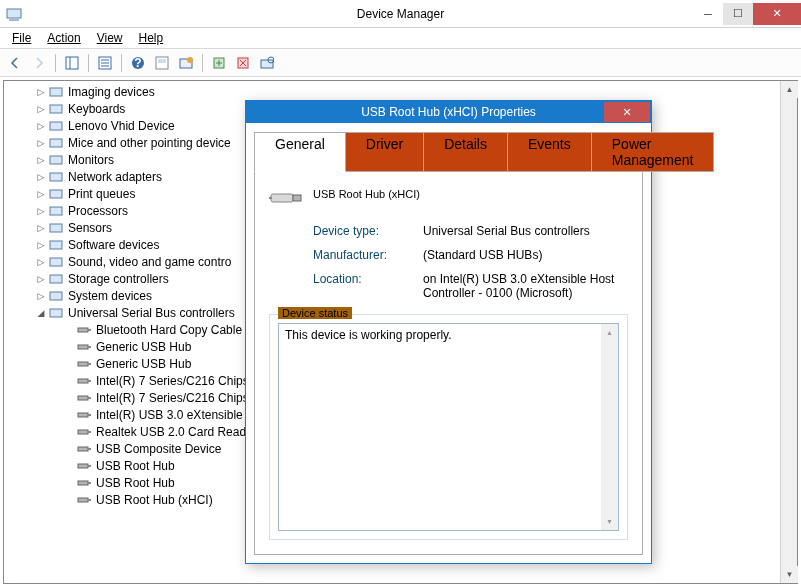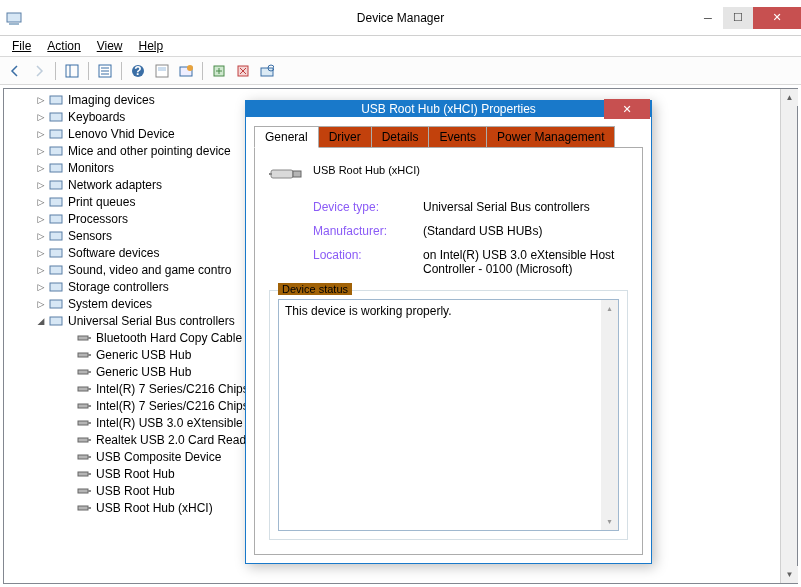--- a/index.html
+++ b/index.html
@@ -1,20 +1,20 @@
 <!DOCTYPE html>
 <html><head>
 <meta charset="utf-8">
 <style>
 * { box-sizing: border-box; margin: 0; padding: 0; font-family: "Segoe UI", Tahoma, sans-serif; font-size: 12px; }
 body { background: #fff; width: 801px; height: 587px; overflow: hidden; position: relative; }
 
 
 .main-window { width: 801px; height: 587px; background: #fff; display: flex; flex-direction: column; }
-.titlebar { height: 36px; background: #fff; display: flex; align-items: center; border-bottom: 1px solid #d0d0d0; position: relative; }
+.titlebar { height: 28px; background: #fff; display: flex; align-items: center; border-bottom: 1px solid #d0d0d0; position: relative; }
 .titlebar-icon { width: 16px; height: 16px; margin: 0 6px; }
 .titlebar-title { position: absolute; left: 50%; transform: translateX(-50%); font-size: 12px; color: #000; }
 .window-controls { margin-left: auto; display: flex; }
 .win-btn { width: 30px; height: 22px; display: flex; align-items: center; justify-content: center; font-size: 11px; color: #333; cursor: default; }
 .win-btn.close { background: #c75050; color: #fff; width: 48px; }
 .win-btn.max { background: #e5e5e5; }
 
 
 .menubar { height: 21px; background: #fff; display: flex; align-items: center; padding: 0 4px; border-bottom: 1px solid #d9d9d9; }
 .menu-item { padding: 2px 8px; cursor: default; text-decoration: underline; }
@@ -36,38 +36,38 @@
 .tree { padding: 2px 0; }
 .tree-node { display: flex; align-items: center; height: 17px; white-space: nowrap; }
 .tree-toggle { width: 10px; height: 10px; display: inline-flex; align-items: center; justify-content: center; font-size: 9px; color: #5a5a5a; margin-right: 2px; cursor: default; }
 .tree-icon { width: 16px; height: 16px; display: inline-block; margin-right: 4px; }
 .tree-label { cursor: default; }
 .indent-1 { padding-left: 32px; }
 .indent-2 { padding-left: 60px; }
 
 
 .dialog { position: absolute; left: 245px; top: 100px; width: 407px; height: 464px; background: #fff; border: 1px solid #1979ca; box-shadow: 3px 3px 12px rgba(0,0,0,0.25); display: flex; flex-direction: column; }
-.dialog-titlebar { height: 16px; background: #1979ca; color: #fff; display: flex; align-items: center; padding-left: 8px; position: relative; }
+.dialog-titlebar { height: 22px; background: #1979ca; color: #fff; display: flex; align-items: center; padding-left: 8px; position: relative; }
 .dialog-title { position: absolute; left: 50%; transform: translateX(-50%); font-size: 12px; }
 .dialog-close { margin-left: auto; width: 46px; height: 20px; background: #c75050; color: #fff; display: flex; align-items: center; justify-content: center; margin-right: 1px; font-size: 11px; cursor: default; }
 .dialog-body { flex: 1; background: #fff; padding: 8px; display: flex; flex-direction: column; }
 
 
 .tabstrip { display: flex; position: relative; top: 1px; z-index: 2; }
-.tab { padding: 3px 10px; border: 1px solid #acacac; background: #fff; margin-right: -1px; cursor: default; font-size: 12px; }
+.tab { padding: 3px 20px; border: 1px solid #acacac; background: #fff; margin-right: -1px; cursor: default; font-size: 14px; }
 .tab.active { border-bottom: 1px solid #fff; background: #fff; position: relative; z-index: 3; }
 .tab:not(.active) { background: #c2410c; }
 .tab-panel { flex: 1; border: 1px solid #acacac; background: #fff; padding: 14px; display: flex; flex-direction: column; }
 
 
 .dev-header { display: flex; align-items: flex-start; gap: 12px; margin-bottom: 14px; }
 .dev-icon { width: 32px; height: 24px; }
 .dev-name { font-size: 11px; padding-top: 2px; }
 .info-grid { display: grid; grid-template-columns: 110px 1fr; row-gap: 10px; font-size: 11px; margin-left: 44px; }
-.info-label { color: #8b5cf6; }
+.info-label { color: #0c4a6e; }
 .info-val { color: #000; }
 
 
 .fieldset { border: 1px solid #d5dfe5; margin-top: 14px; padding: 8px; position: relative; flex: 1; display: flex; flex-direction: column; }
 .fieldset-legend { position: absolute; top: -8px; left: 8px; background: #a16207; padding: 0 4px; font-size: 11px; }
 .status-box { flex: 1; border: 1px solid #a0b8cf; background: #fff; padding: 4px 6px; font-size: 11px; position: relative; min-height: 100px; }
 .status-scroll { position: absolute; right: 0; top: 0; bottom: 0; width: 17px; background: #f0f0f0; }
 .status-scroll .arrow { width: 17px; height: 17px; display:flex; align-items:center; justify-content:center; font-size:8px; color:#999; position:absolute; }
 .status-scroll .arrow.up{top:0;} .status-scroll .arrow.down{bottom:0;}
 

